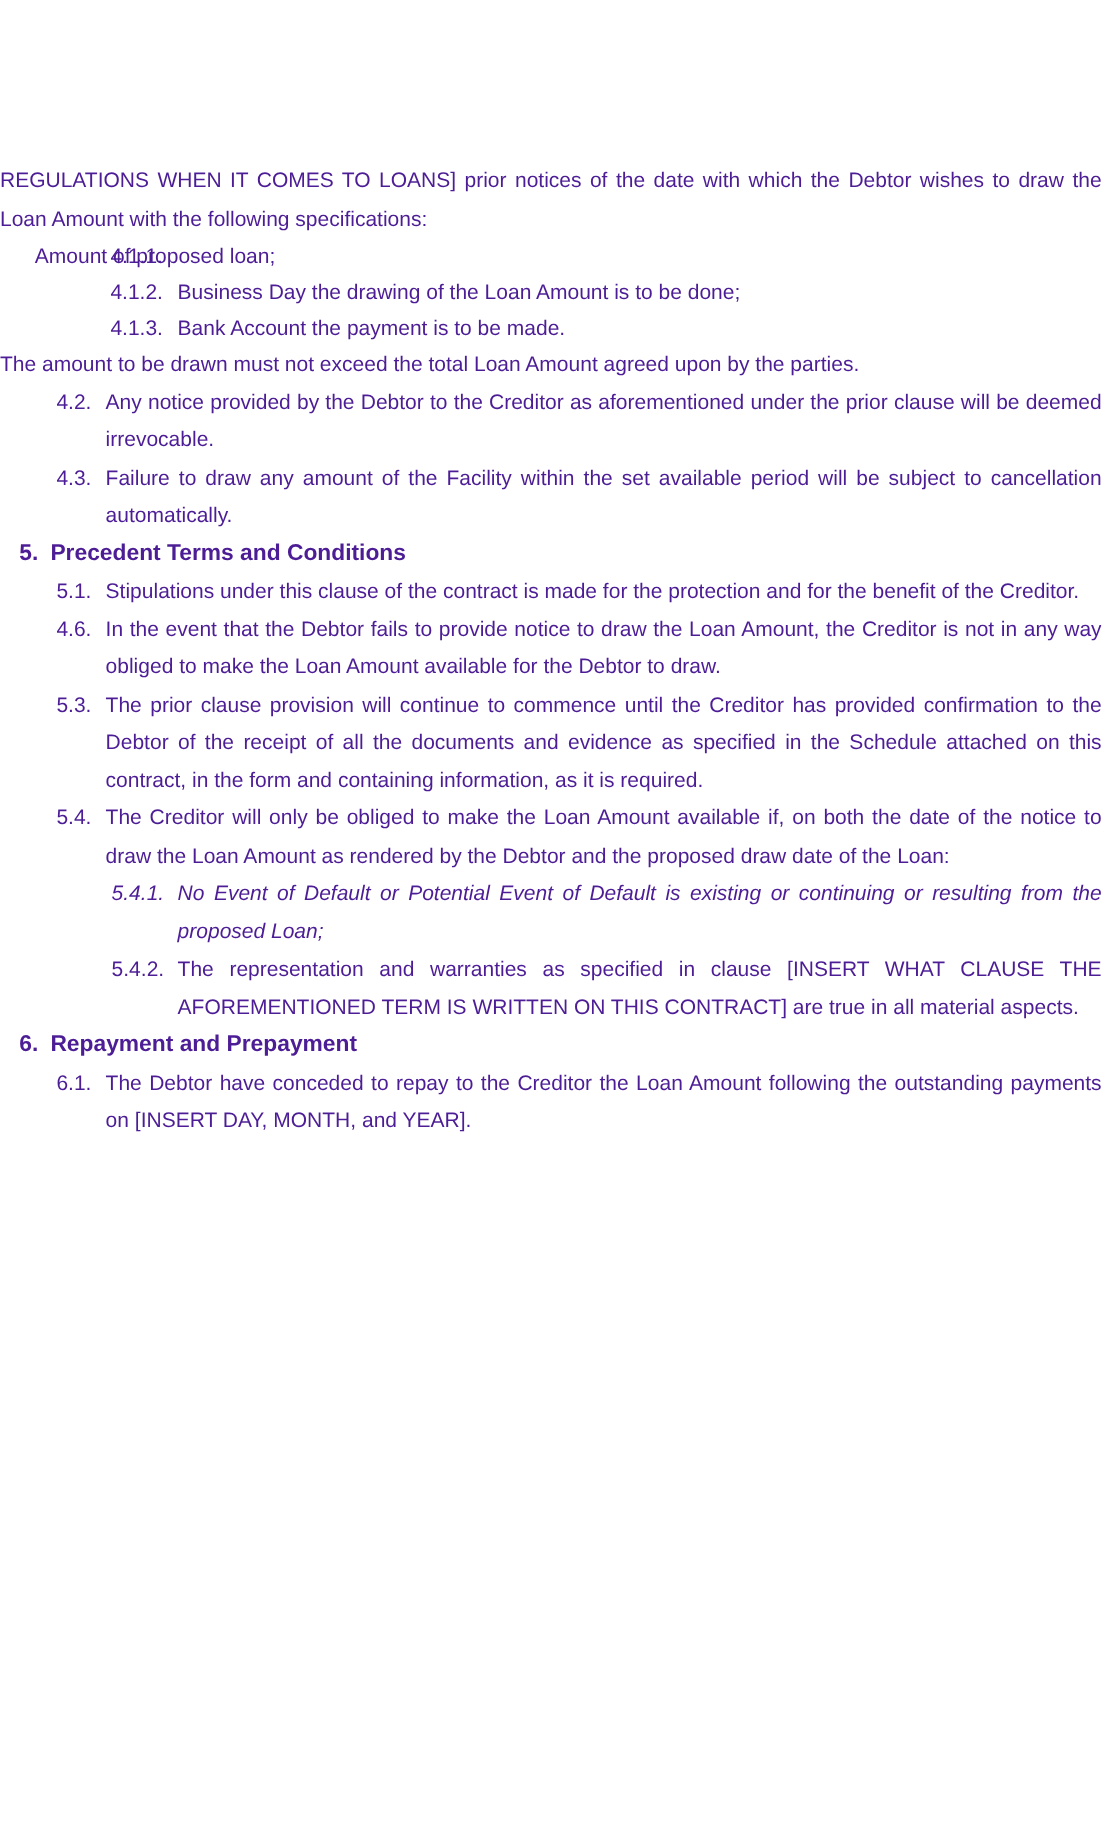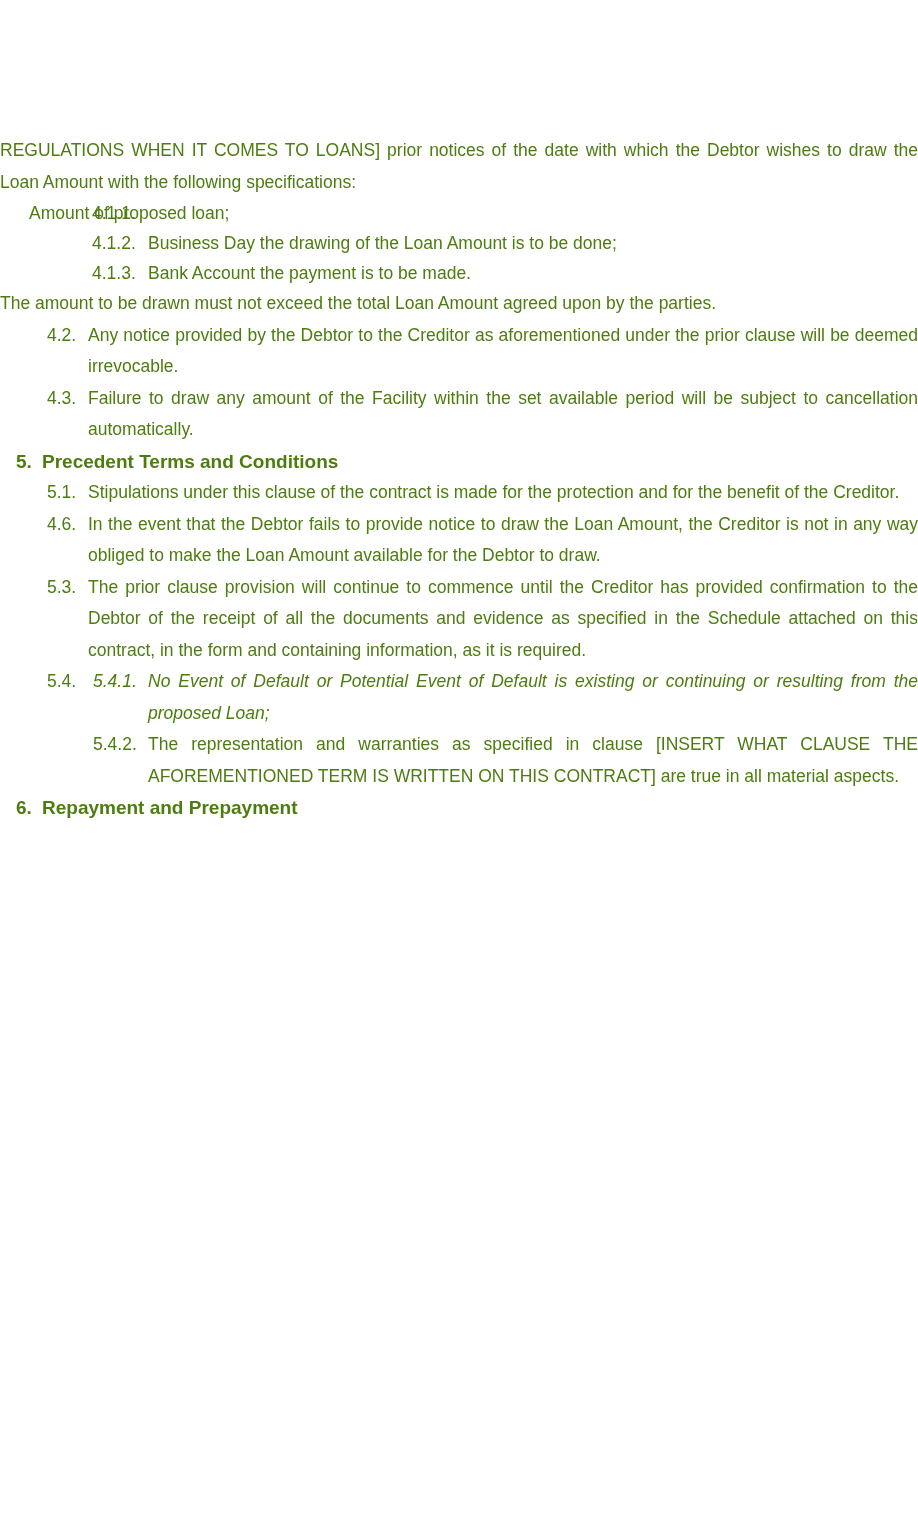--- a/index.html
+++ b/index.html
@@ -11,21 +11,21 @@
     position: relative;
     width: 918px;
     height: 1536px;
     background: #ffffff;
     box-sizing: border-box;
     padding-top: 135px;
     overflow: hidden;
     font-family: "Liberation Sans", sans-serif;
     font-size: 17.5px;
     line-height: 31.5px;
-    color: #4d7c0f;
+    color: #4c1d95;
     -webkit-font-smoothing: antialiased;
   }
   .page p, .page div { margin: 0; }
 
   
   .p-cont {
     margin-left: 88px;
     margin-right: 30px;
     text-align: justify;
   }
@@ -138,31 +138,36 @@
     <span>In the event that the Debtor fails to provide notice to draw the Loan Amount, the Creditor is not in any way obliged to make the Loan Amount available for the Debtor to draw.</span>
   </div>
 
   <div class="clause mt-c53">
     <span class="num">5.3.</span>
     <span>The prior clause provision will continue to commence until the Creditor has provided confirmation to the Debtor of the receipt of all the documents and evidence as specified in the Schedule attached on this contract, in the form and containing information, as it is required.</span>
   </div>
 
   <div class="clause mt-c54">
     <span class="num">5.4.</span>
+    <span>The Creditor will only be obliged to make the Loan Amount available if, on both the date of the notice to draw the Loan Amount as rendered by the Debtor and the proposed draw date of the Loan:</span>
   </div>
 
   <div class="sub-clause mt-c541">
     <span class="num">5.4.1.</span>
     <span>No Event of Default or Potential Event of Default is existing or continuing or resulting from the proposed Loan;</span>
   </div>
 
   <div class="sub-clause mt-c542">
     <span class="num">5.4.2.</span>
     <span>The representation and warranties as specified in clause [INSERT WHAT CLAUSE THE AFOREMENTIONED TERM IS WRITTEN ON THIS CONTRACT] are true in all material aspects.</span>
   </div>
 
   <div class="heading mt-h6">
     <span class="num">6.</span>
     <span>Repayment and Prepayment</span>
   </div>
 
+  <div class="clause mt-c61">
+    <span class="num">6.1.</span>
+    <span>The Debtor have conceded to repay to the Creditor the Loan Amount following the outstanding payments on [INSERT DAY, MONTH, and YEAR].</span>
+  </div>
 
 </div>
 
 </body></html>

